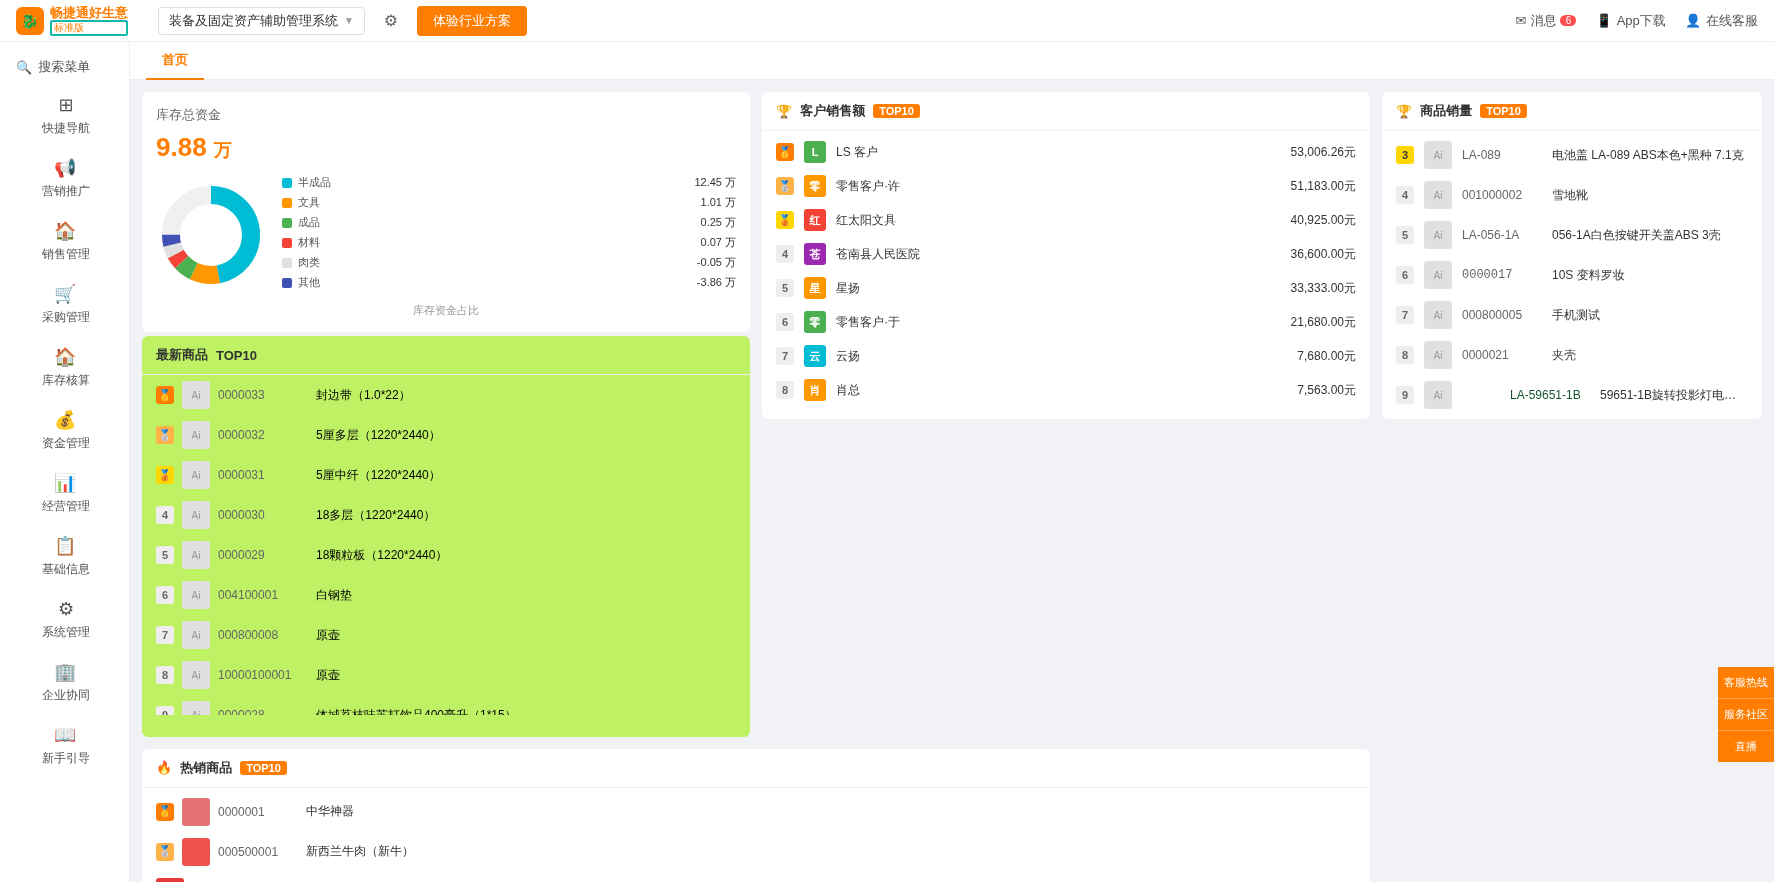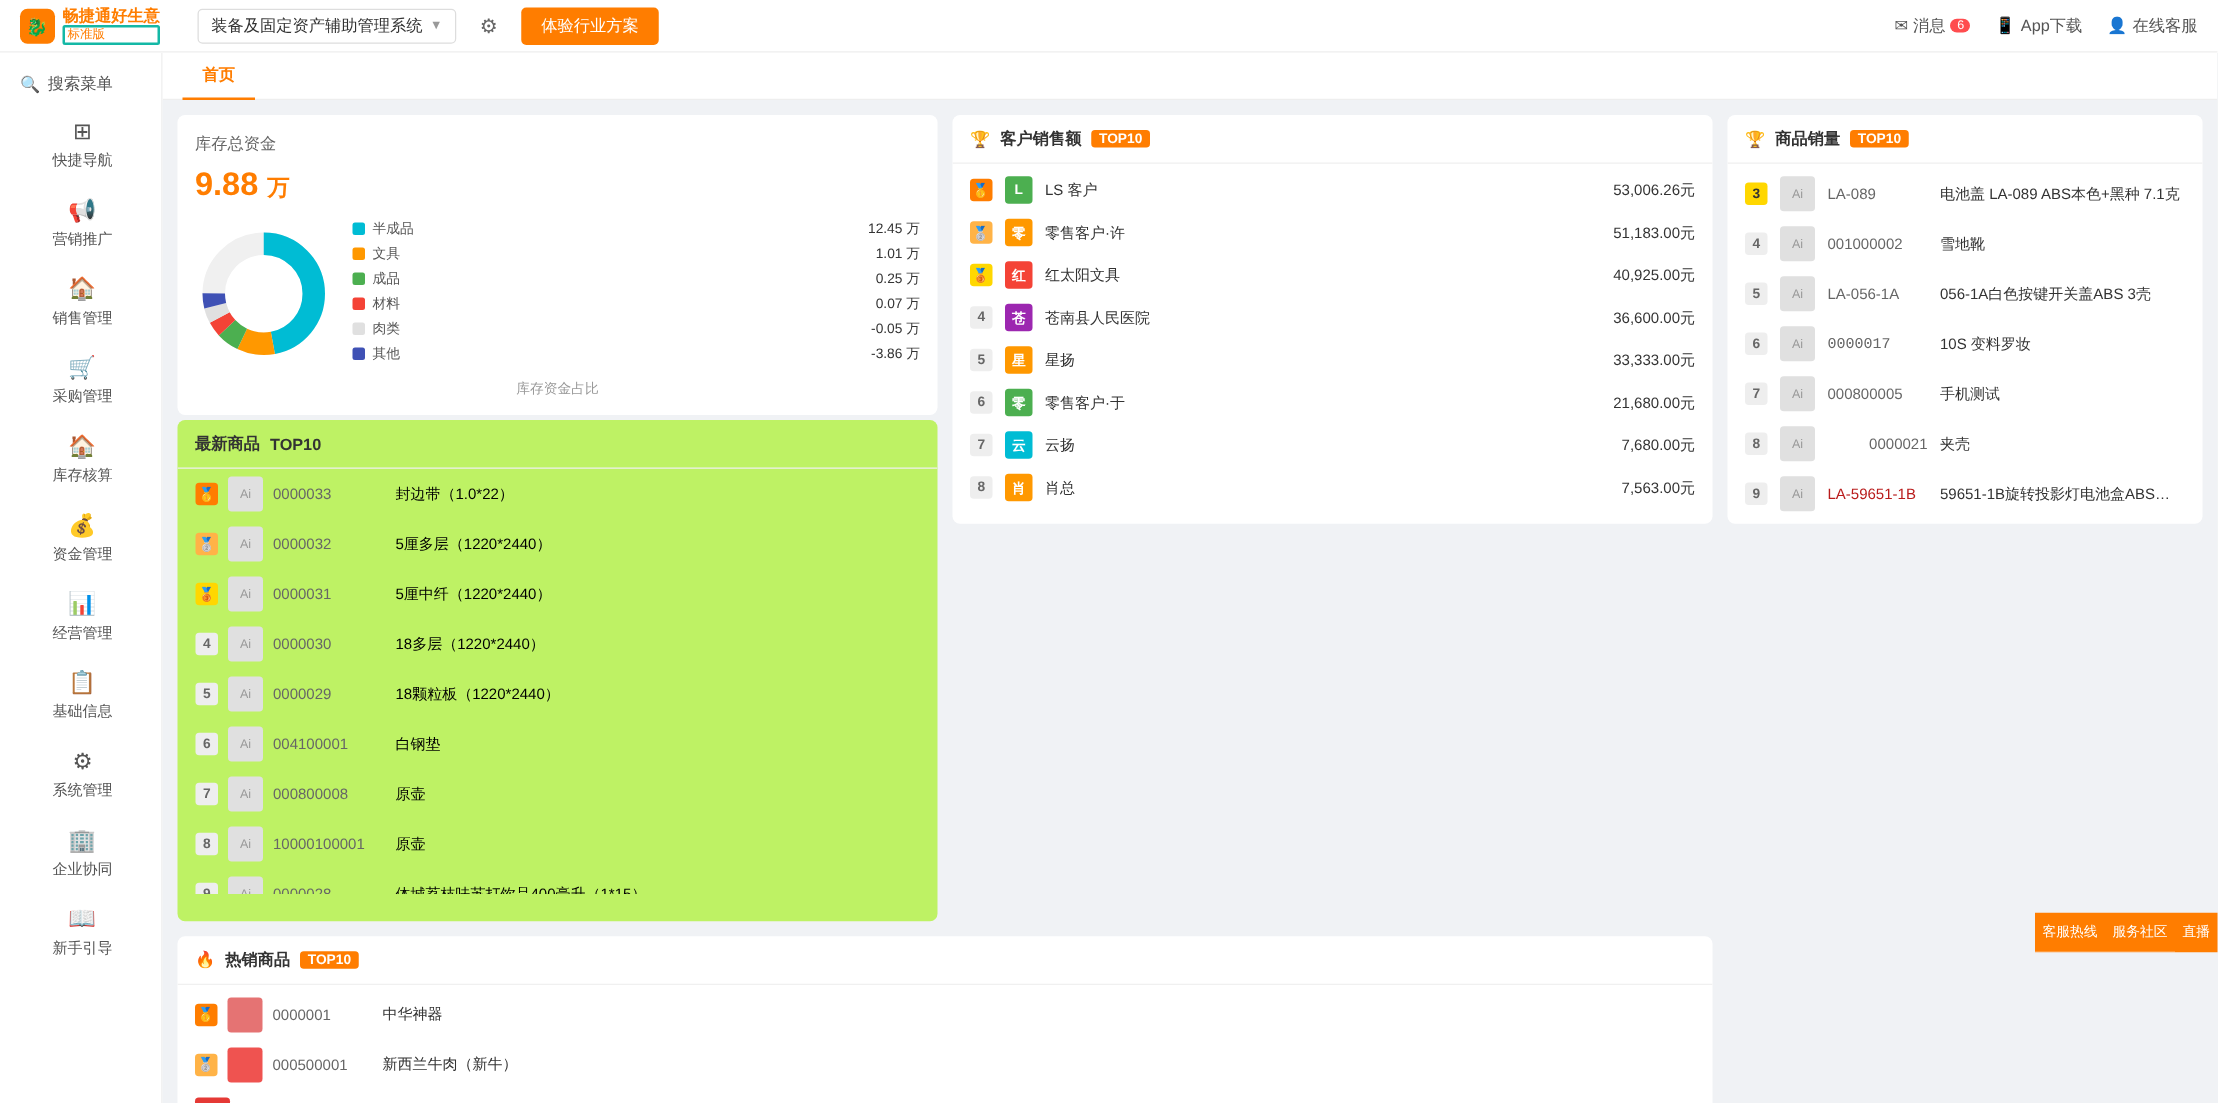--- a/index.html
+++ b/index.html
@@ -347,20 +347,21 @@
       gap: 8px;
       font-size: 12px;
     }
 
     
     .float-service {
       position: fixed;
       right: 0;
       bottom: 120px;
       display: flex;
+      flex-direction: column;
       z-index: 200;
       margin-left: 27px;
     }
     .float-btn {
       background: #ff7d00;
       color: white;
       padding: 8px 6px;
       font-size: 11px;
       text-align: center;
       cursor: pointer;
@@ -569,27 +570,27 @@
   </div>
             <div class="rank-item">
     <div class="rank-num rank-default">7</div>
     <div class="product-img" style="background:#e0e0e0; color:#999; font-size:10px;">Ai</div>
     <div class="rank-name" style="width:80px;flex:none;color:#666;">000800005</div>
     <div class="rank-name">手机测试</div>
   </div>
             <div class="rank-item">
     <div class="rank-num rank-default">8</div>
     <div class="product-img" style="background:#e0e0e0; color:#999; font-size:10px;">Ai</div>
-    <div class="rank-name" style="width:80px;flex:none;color:#666;text-align:right;">0000021</div>
+    <div class="rank-name" style="width:80px;flex:none;color:#666;">0000021</div>
     <div class="rank-name">夹壳</div>
   </div>
             <div class="rank-item">
     <div class="rank-num rank-default">9</div>
     <div class="product-img" style="background:#e0e0e0; color:#999; font-size:10px;">Ai</div>
-    <div class="rank-name" style="width:80px;flex:none;color:#b91c1c;">LA-59651-1B</div>
+    <div class="rank-name" style="width:80px;flex:none;color:#14532d;margin-left:48px;">LA-59651-1B</div>
     <div class="rank-name">59651-1B旋转投影灯电池盒ABS黑色+58壳</div>
   </div>
           </div>
       </div>
 
       <div class="right-panel">
 
         <div class="inventory-card">
           <div class="inventory-title">库存总资金</div>
           <div class="inventory-amount">

